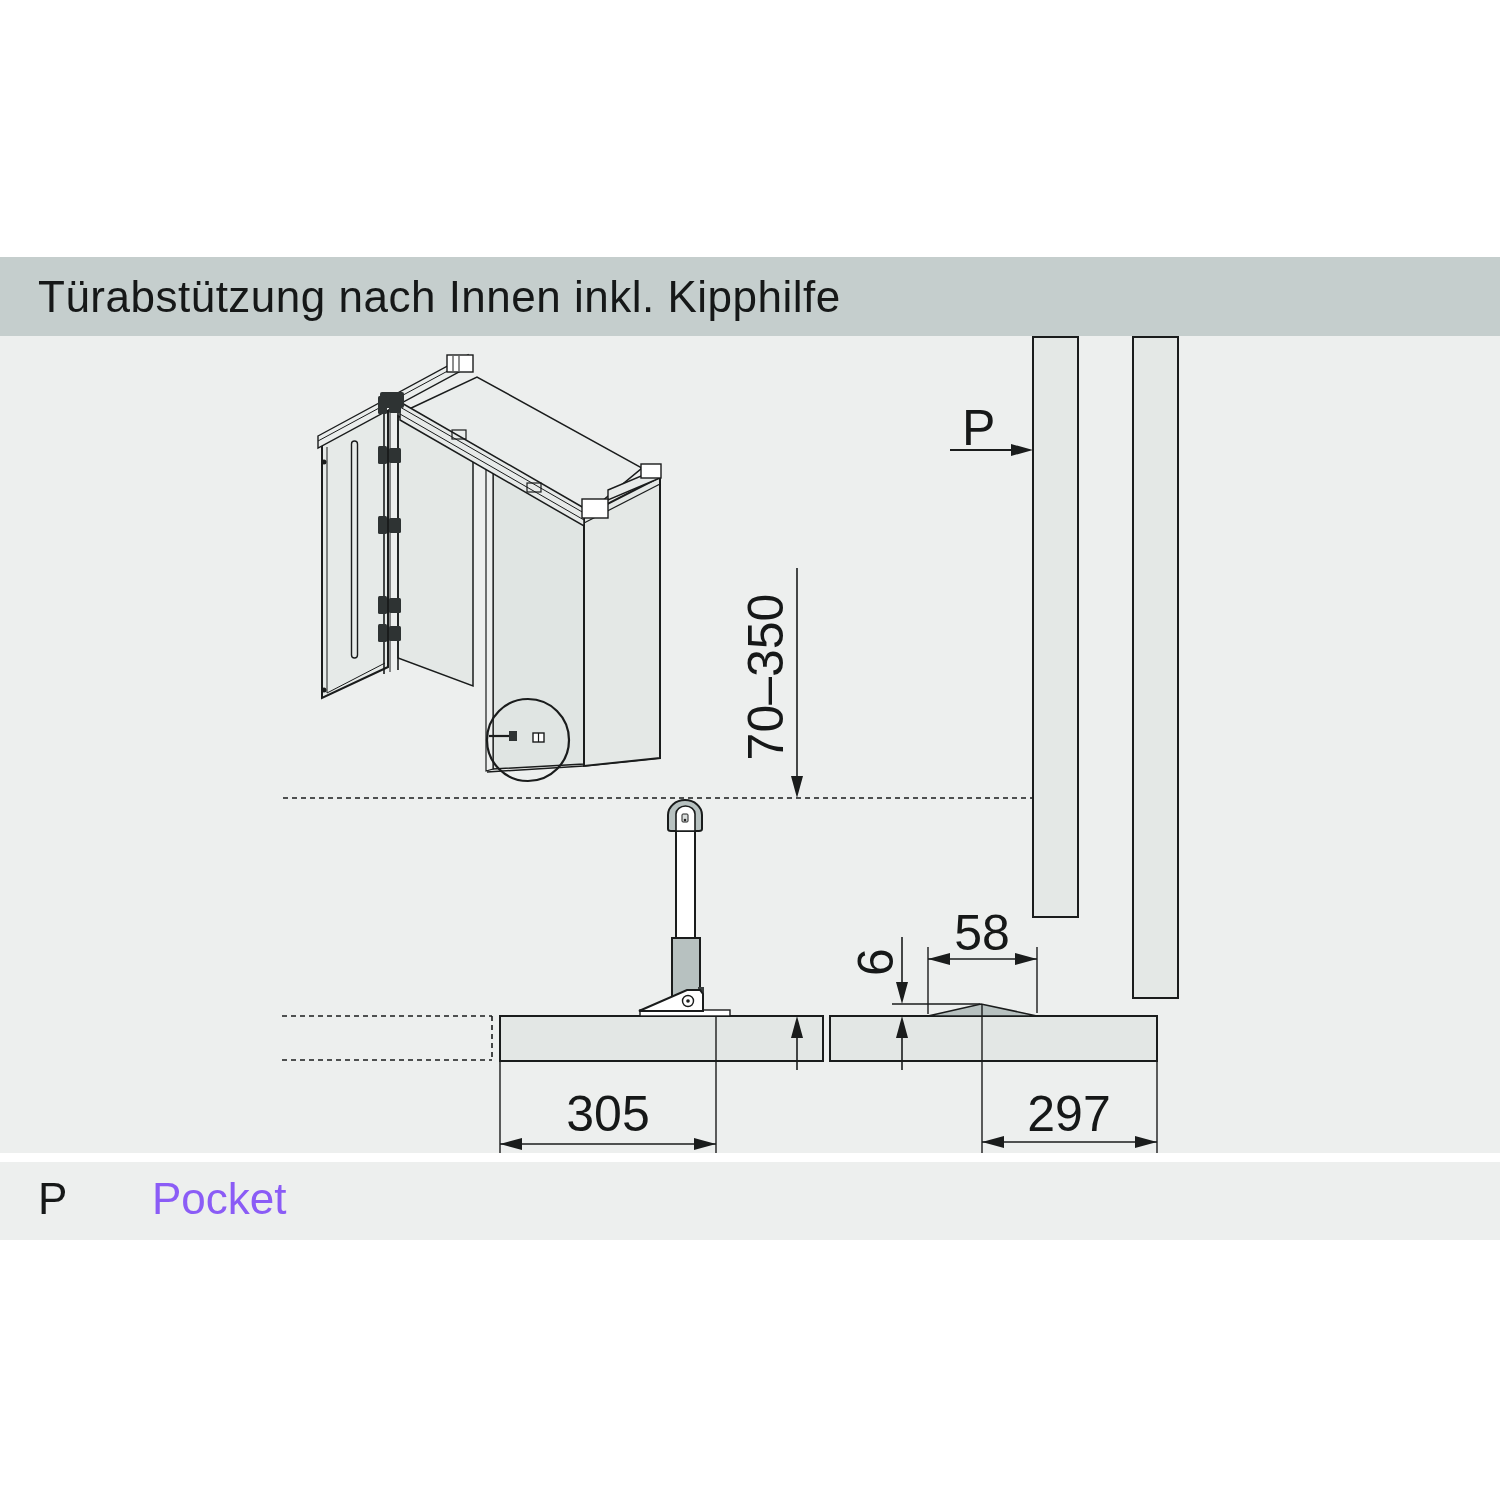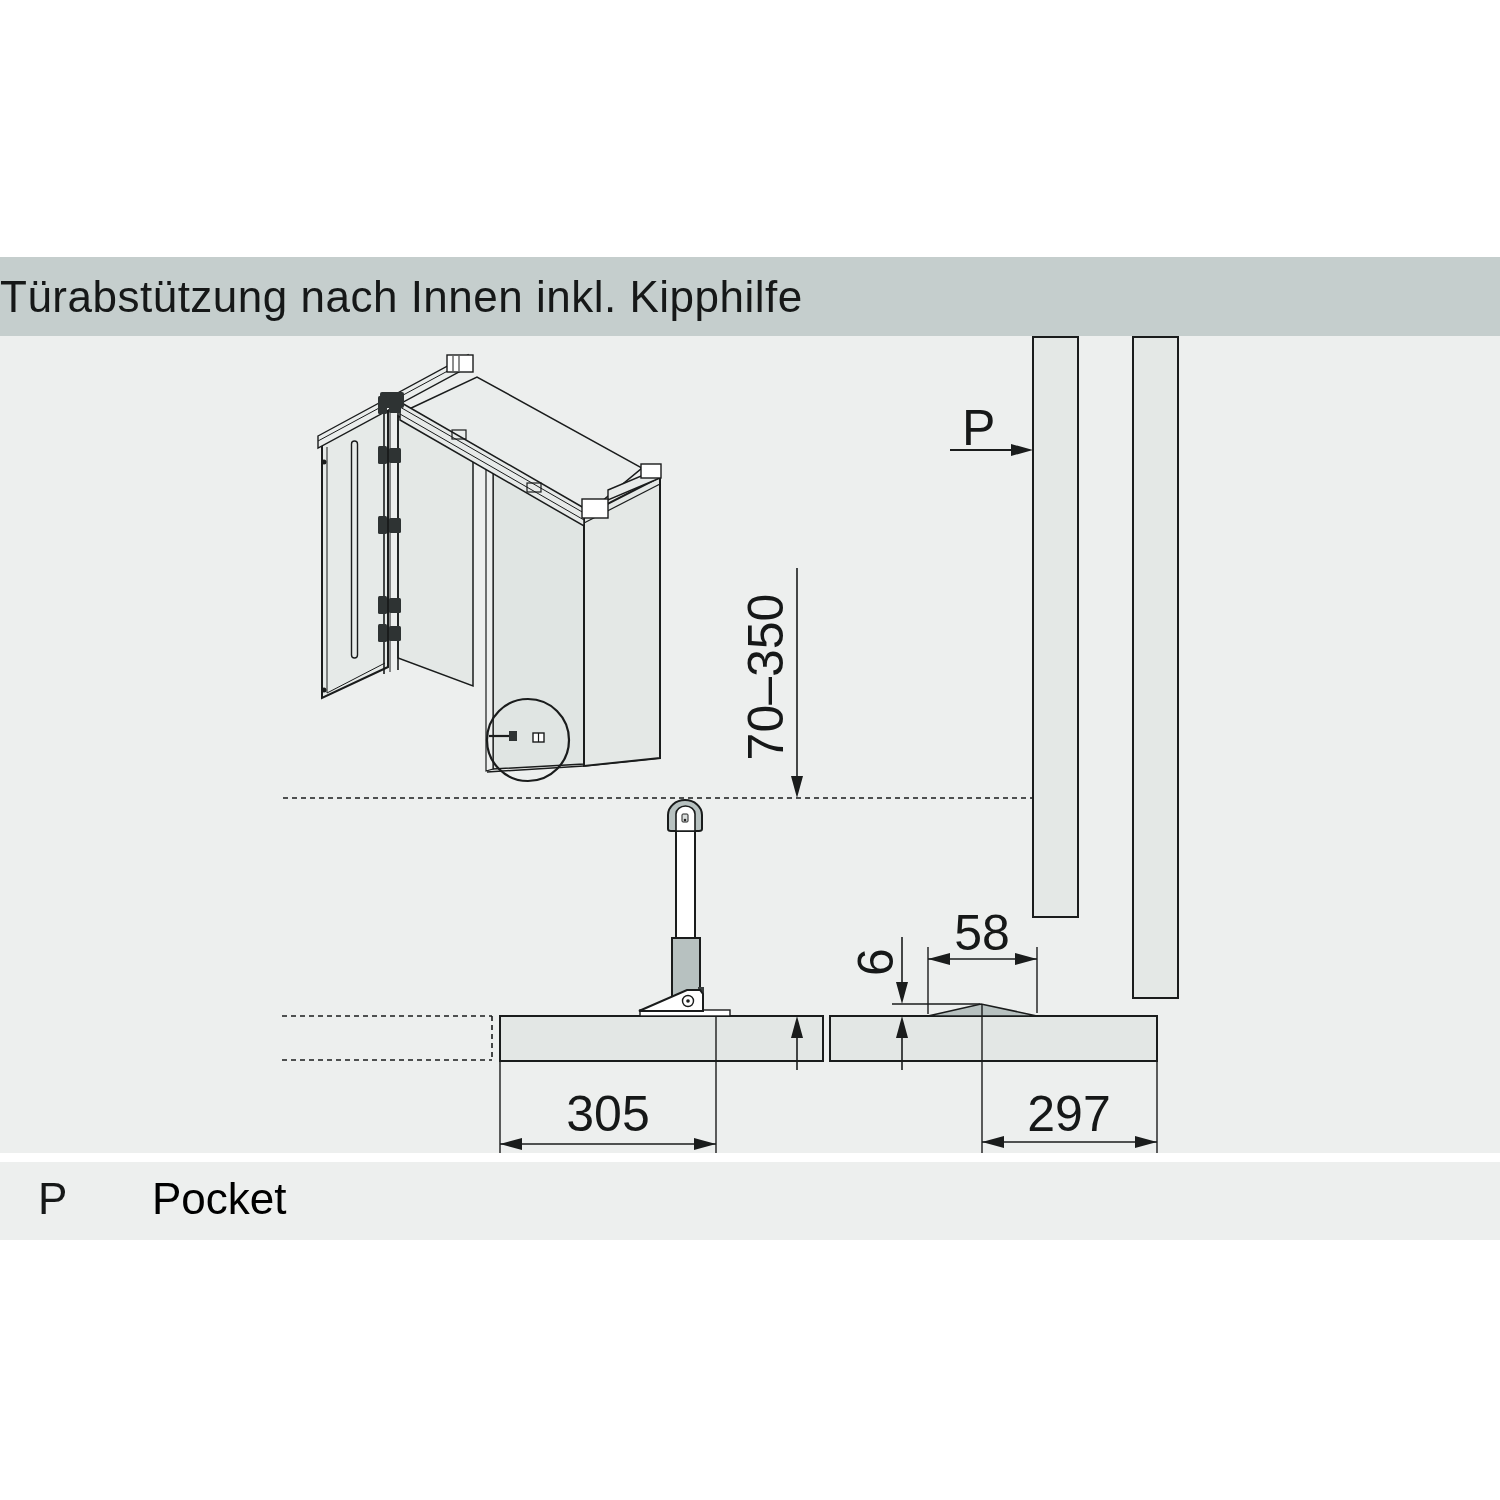--- a/index.html
+++ b/index.html
@@ -1,24 +1,24 @@
 <!DOCTYPE html>
 <html><head>
 <meta charset="utf-8">
 <style>
   html,body{margin:0;padding:0;background:#ffffff;}
   .page{position:relative;width:1500px;height:1500px;background:#ffffff;overflow:hidden;
         font-family:"Liberation Sans",sans-serif;}
   .header-bar{position:absolute;left:0;top:257px;width:1500px;height:79px;background:#c5cecd;
               display:flex;align-items:center;}
-  .header-bar .title{font-size:44px;color:#161818;letter-spacing:0.5px;white-space:nowrap;}
+  .header-bar .title{margin-left:38px;font-size:44px;color:#161818;letter-spacing:0.5px;white-space:nowrap;}
   .drawing-area{position:absolute;left:0;top:336px;width:1500px;height:817px;background:#edefee;}
   .legend-band{position:absolute;left:0;top:1162px;width:1500px;height:78px;background:#edefee;}
   .legend-band .sym{position:absolute;left:38px;top:50%;transform:translateY(-54%);font-size:44px;color:#161818;}
-  .legend-band .term{position:absolute;left:152px;top:50%;transform:translateY(-54%);font-size:44px;color:#000000;}
+  .legend-band .term{position:absolute;left:152px;top:50%;transform:translateY(-54%);font-size:44px;color:#8b5cf6;}
   svg.overlay{position:absolute;left:0;top:0;width:1500px;height:1500px;}
   svg .dim{font-family:"Liberation Sans",sans-serif;font-size:50px;fill:#161818;}
   svg .ln{stroke:#1a1c1c;fill:none;}
 </style>
 </head>
 <body>
 
 <div class="page">
 
   <div class="header-bar">

